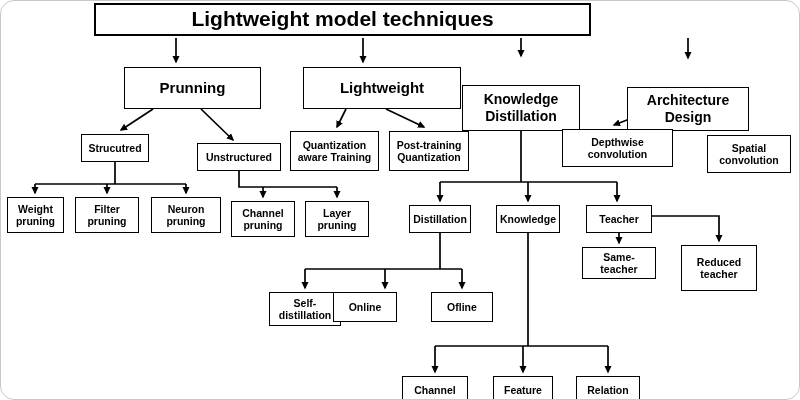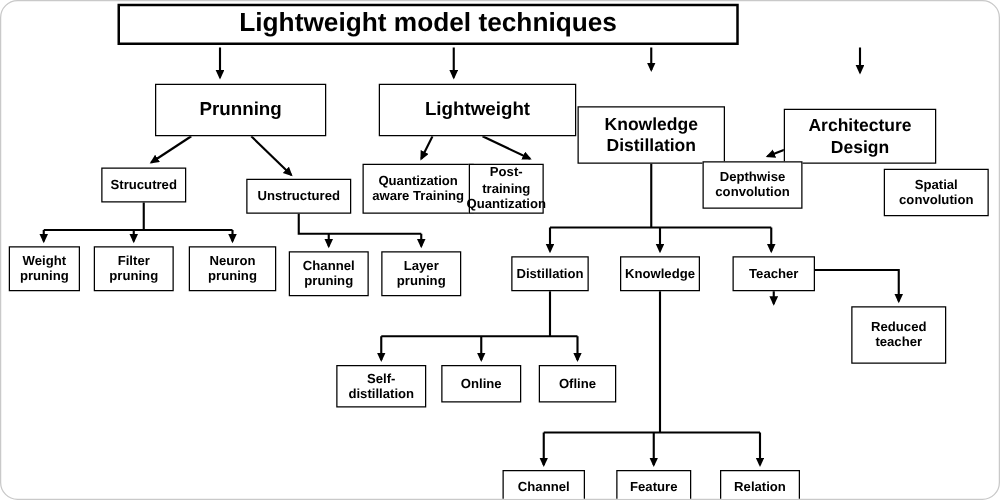--- a/index.html
+++ b/index.html
@@ -88,32 +88,33 @@
   <div class="node" style="left:80px;top:133px;width:68px;height:22px">Strucutred</div>
   <div class="node" style="left:196px;top:142px;width:84px;height:24px">Unstructured</div>
 
   <div class="node" style="left:6px;top:196px;width:57px;height:36px">Weight pruning</div>
   <div class="node" style="left:74px;top:196px;width:64px;height:36px">Filter pruning</div>
   <div class="node" style="left:150px;top:196px;width:70px;height:36px">Neuron pruning</div>
   <div class="node" style="left:230px;top:200px;width:64px;height:36px">Channel pruning</div>
   <div class="node" style="left:304px;top:200px;width:64px;height:36px">Layer pruning</div>
 
   <div class="node" style="left:289px;top:130px;width:89px;height:40px">Quantization aware Training</div>
-  <div class="node" style="left:374px;top:130px;width:60px;height:40px">Post-training Quantization</div>
+  <div class="node" style="left:388px;top:130px;width:80px;height:40px">Post-training Quantization</div>
 
   <div class="node" style="left:408px;top:204px;width:62px;height:22px">Distillation</div>
   <div class="node" style="left:495px;top:204px;width:64px;height:22px">Knowledge</div>
   <div class="node" style="left:585px;top:204px;width:66px;height:22px">Teacher</div>
 
+  <div class="node" style="left:581px;top:246px;width:74px;height:32px">Same-teacher</div>
   <div class="node" style="left:680px;top:244px;width:76px;height:46px">Reduced teacher</div>
 
   <div class="node" style="left:268px;top:291px;width:72px;height:34px">Self-distillation</div>
-  <div class="node" style="left:352px;top:291px;width:64px;height:30px">Online</div>
+  <div class="node" style="left:332px;top:291px;width:64px;height:30px">Online</div>
   <div class="node" style="left:430px;top:291px;width:62px;height:30px">Ofline</div>
 
   <div class="node" style="left:401px;top:375px;width:66px;height:22px">Channel</div>
   <div class="node" style="left:492px;top:375px;width:60px;height:22px">Feature</div>
   <div class="node" style="left:575px;top:375px;width:64px;height:22px">Relation</div>
 
-  <div class="node" style="left:561px;top:128px;width:80px;height:38px">Depthwise convolution</div>
+  <div class="node" style="left:561px;top:128px;width:111px;height:38px">Depthwise convolution</div>
   <div class="node" style="left:706px;top:134px;width:84px;height:38px">Spatial convolution</div>
 
 </div>
 
 </body></html>

